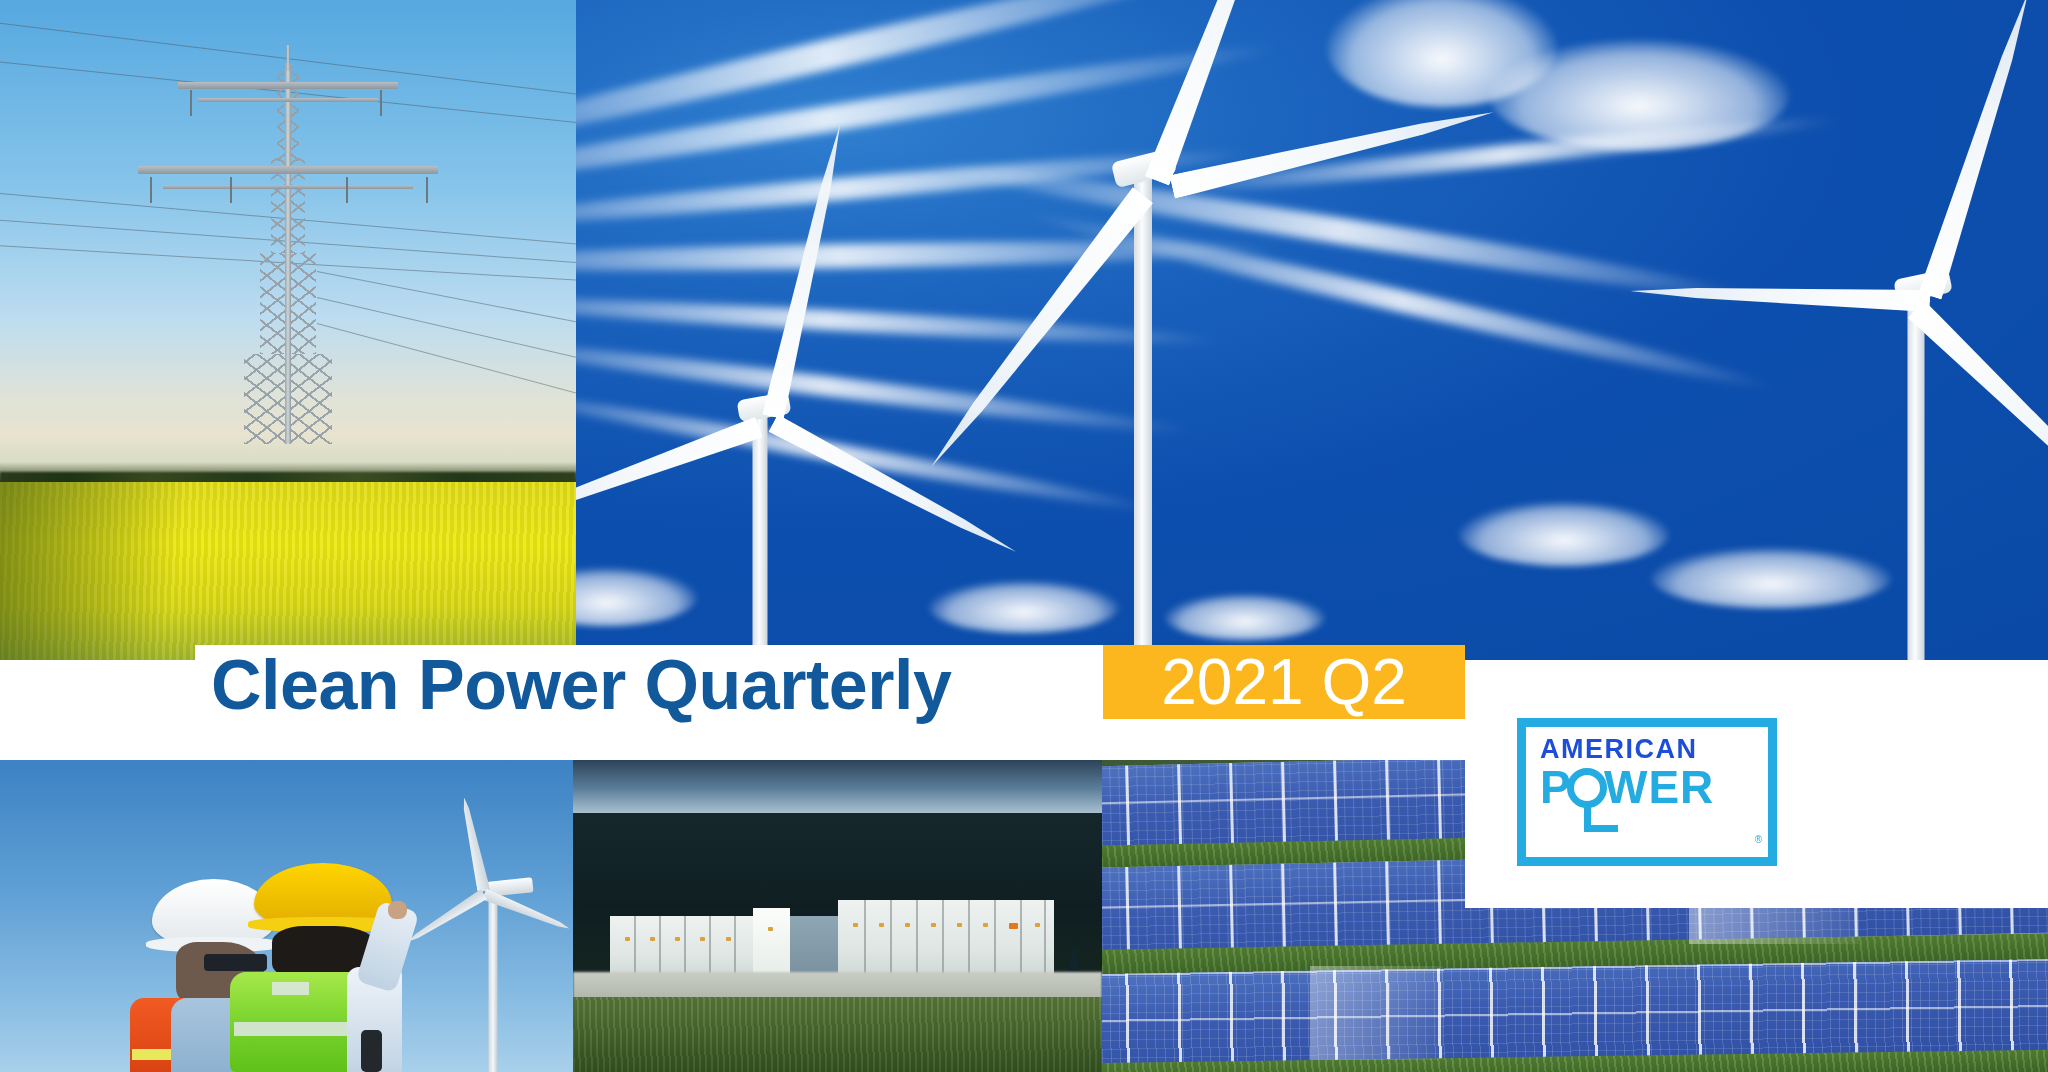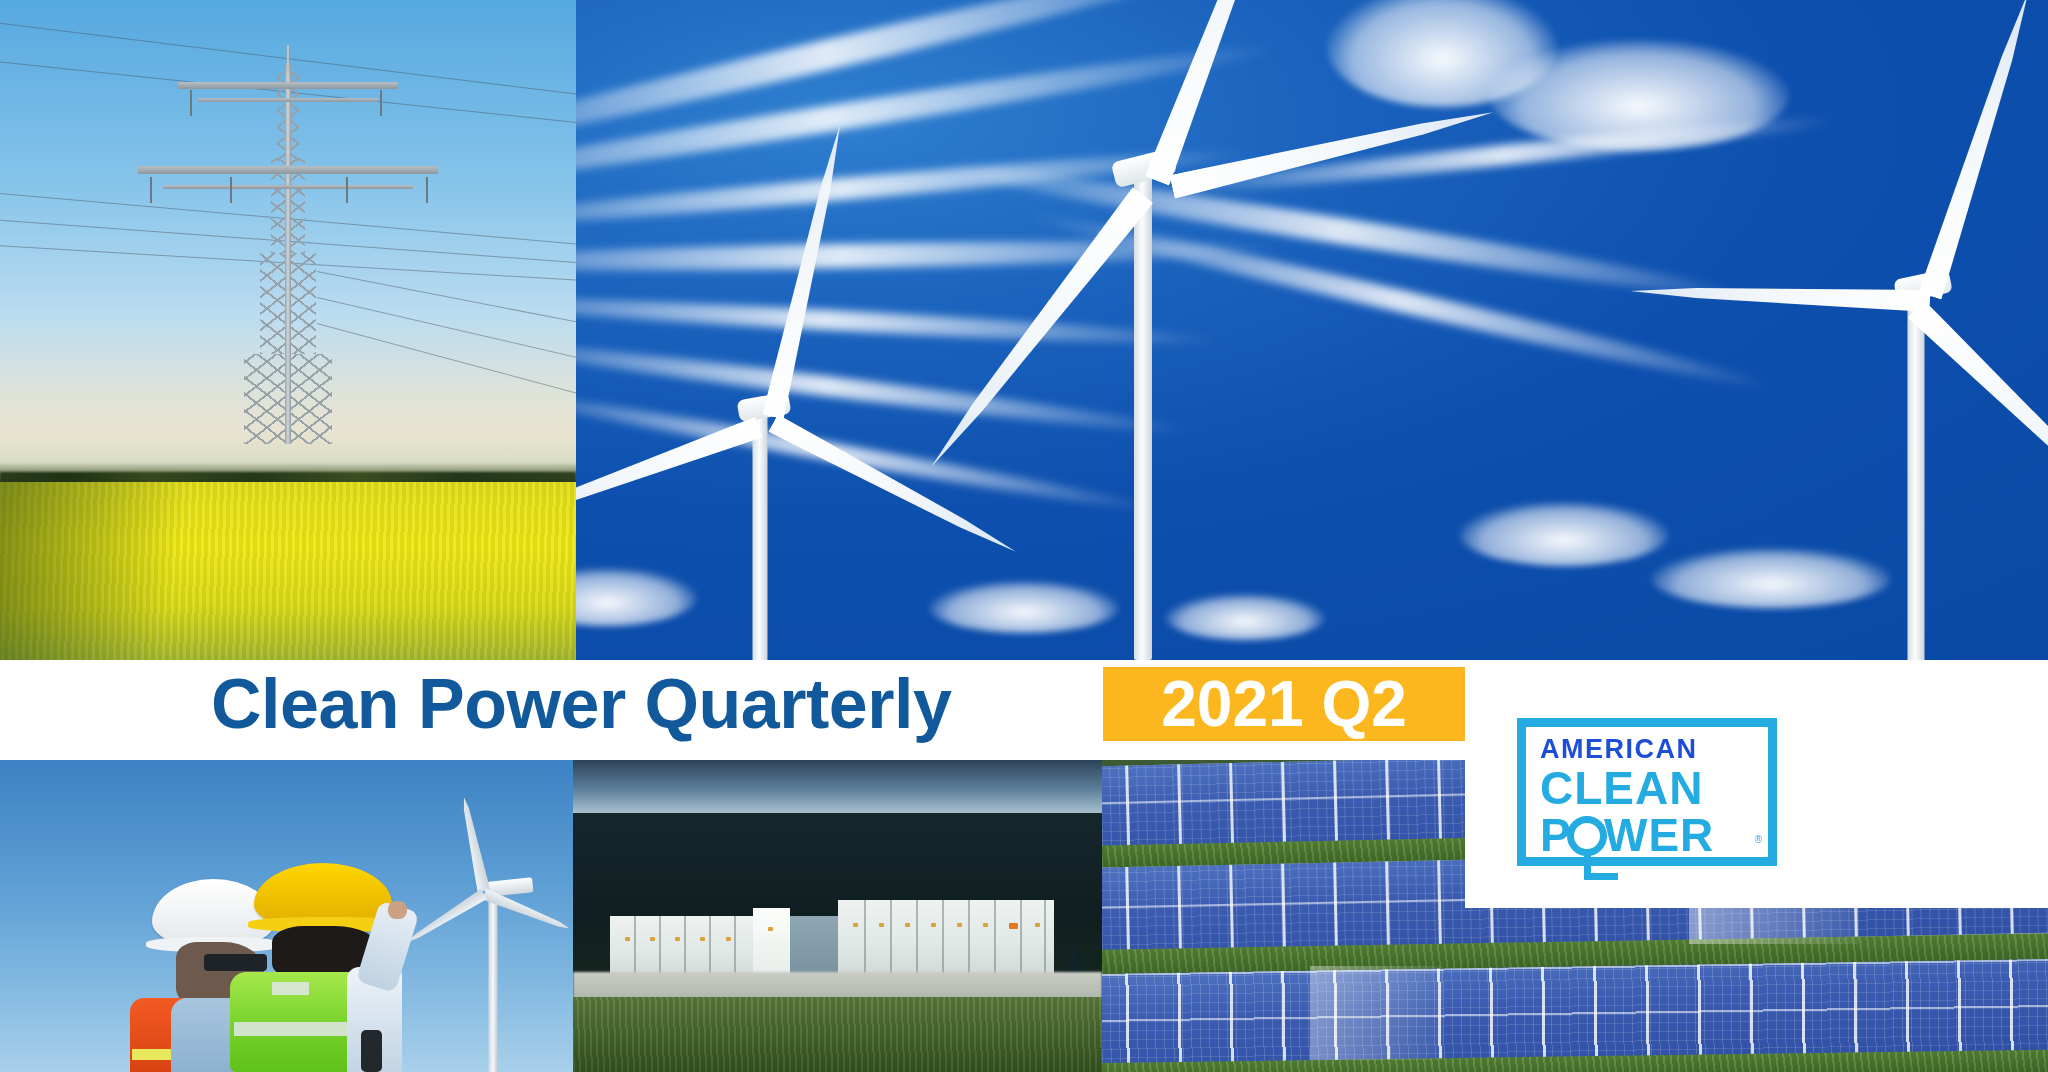--- a/index.html
+++ b/index.html
@@ -103,26 +103,26 @@
       repeating-linear-gradient(90deg, rgba(255,255,255,.16) 0 1px, rgba(255,255,255,0) 1px 9px),
       repeating-linear-gradient(0deg, rgba(255,255,255,.12) 0 1px, rgba(255,255,255,0) 1px 9px);
   }
   .grass-strip { position:absolute; left:-3%; width:112%;
     background:
       repeating-linear-gradient(84deg, rgba(255,255,255,.08) 0 2px, rgba(25,55,18,.2) 2px 7px),
       linear-gradient(#5d8a3a,#3f6a27); }
 
   
   #title-banner { position:absolute; left:0; top:645px; width:1465px; height:117px;
-    display:flex; align-items:center; z-index:8; }
+    display:flex; align-items:flex-start; z-index:8; }
   #banner-accent-cyan { width:195px; flex:0 0 195px; }
   #banner-title-field { flex:1 1 auto; background:#ffffff; display:flex; align-items:center; }
   #banner-title { font-size:70px; font-weight:bold; letter-spacing:-.5px; margin-left:16px; white-space:nowrap; }
   #banner-quarter-field { width:362px; flex:0 0 362px; display:flex; align-items:center; justify-content:center; }
-  #banner-quarter { color:#ffffff; font-size:64px; font-weight:bold; white-space:nowrap; }
+  #banner-quarter { color:#ffffff; font-size:64px; font-weight:normal; white-space:nowrap; }
 
   
   #logo-card { position:absolute; left:1465px; top:675px; width:583px; height:233px;
     background:#ffffff; z-index:9; }
   #acp-logo { position:absolute; left:52px; top:43px; width:260px; height:148px;
     border:9px solid #24ABE2; background:#ffffff; }
   #acp-inner { position:absolute; inset:0; padding:9px 0 0 14px; }
   .acp-line { font-weight:bold; line-height:1; letter-spacing:.5px; }
   #acp-american { font-size:27px; letter-spacing:1.5px; }
   #acp-clean { font-size:46px; letter-spacing:1px; margin-top:2px; }
@@ -319,21 +319,20 @@
     </div>
     <div id="banner-quarter-field" style="background:#FCB71F;">
       <span id="banner-quarter">2021 Q2</span>
     </div>
   </div>
 
   <div id="logo-card">
     <div id="acp-logo">
       <div id="acp-inner">
         <div class="acp-line" id="acp-american" style="color:#1d4ed8;">AMERICAN</div>
-        <div class="acp-line" id="acp-clean" style="color:#24ABE2;">CLEAN</div>
         <div id="acp-power-row">
           <span class="seg" id="acp-p" style="color:#24ABE2;">P</span>
           <span id="acp-plug"></span>
           <span id="acp-plug-stem"></span>
           <span id="acp-plug-foot"></span>
           <span class="seg" id="acp-wer" style="color:#24ABE2;">WER</span>
         </div>
       </div>
       <span id="acp-reg">®</span>
     </div>

